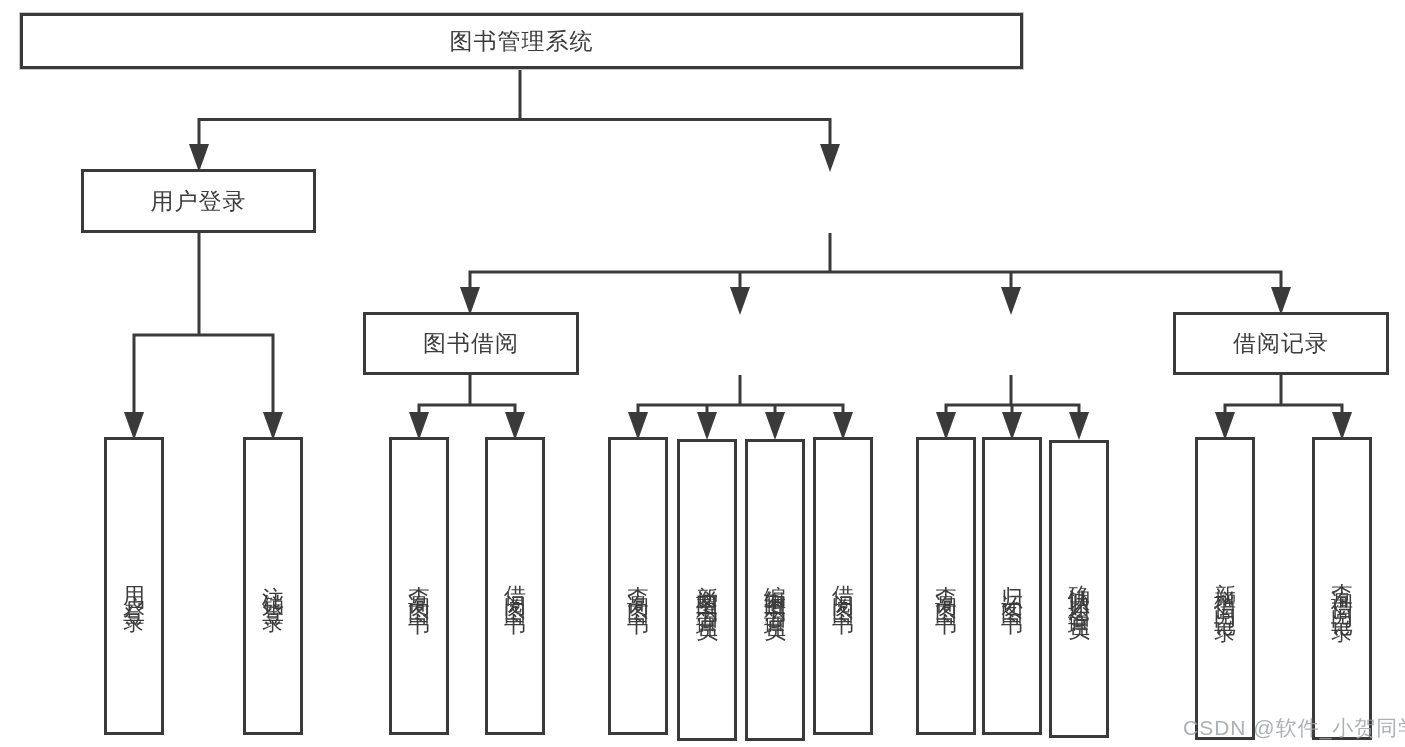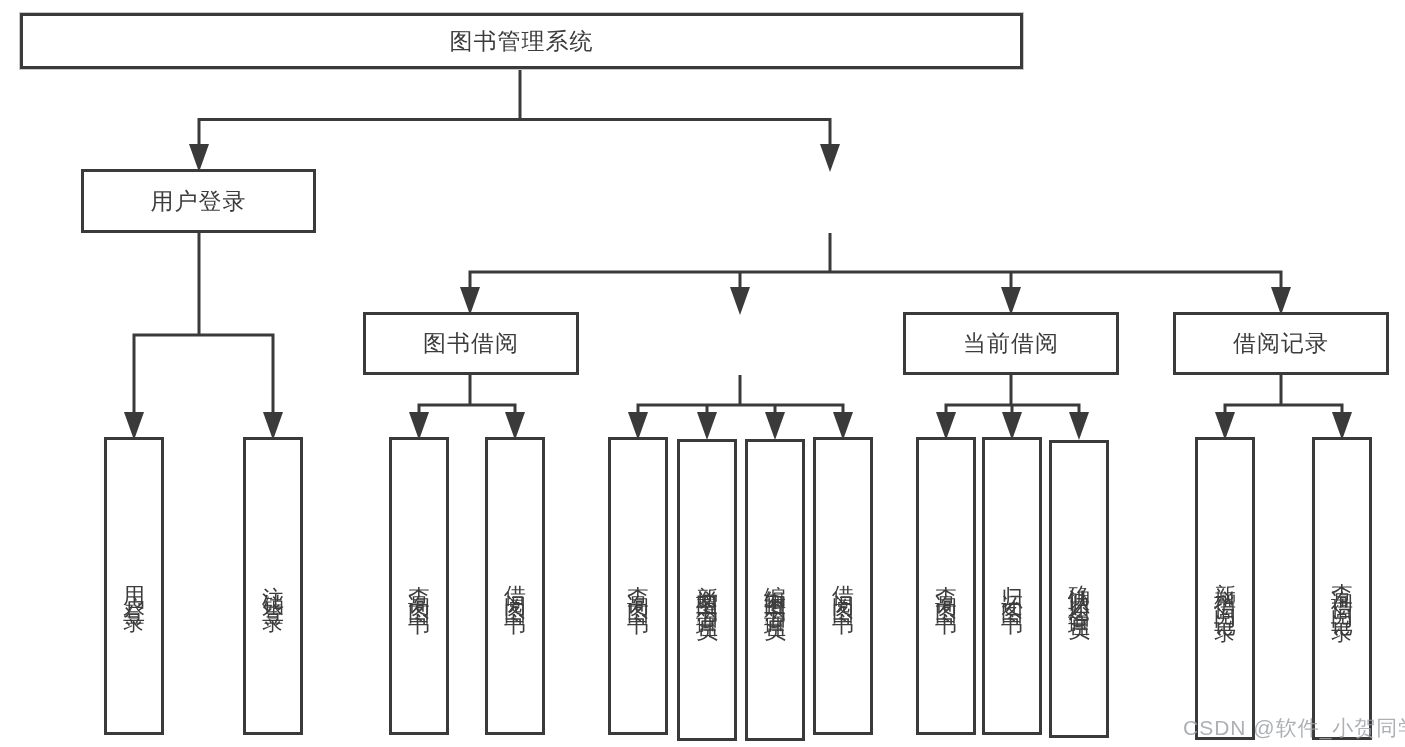--- a/index.html
+++ b/index.html
@@ -68,23 +68,20 @@
     <span class="h">图书管理系统</span>
   </div>
 
   <div class="node" style="left:81px;top:169px;width:235px;height:64px">
     <span class="h">用户登录</span>
   </div>
 
   <div class="node" style="left:363px;top:312px;width:216px;height:63px">
     <span class="h">图书借阅</span>
   </div>
-  <div class="node" style="left:903px;top:312px;width:216px;height:63px">
-    <span class="h">当前借阅</span>
-  </div>
   <div class="node" style="left:1173px;top:312px;width:216px;height:63px">
     <span class="h">借阅记录</span>
   </div>
 
   <div class="node leaf" style="left:104px;top:437px;height:298px">
     <span class="v s">用户登录</span>
   </div>
   <div class="node leaf" style="left:243px;top:437px;height:298px">
     <span class="v s">注销登录</span>
   </div>

